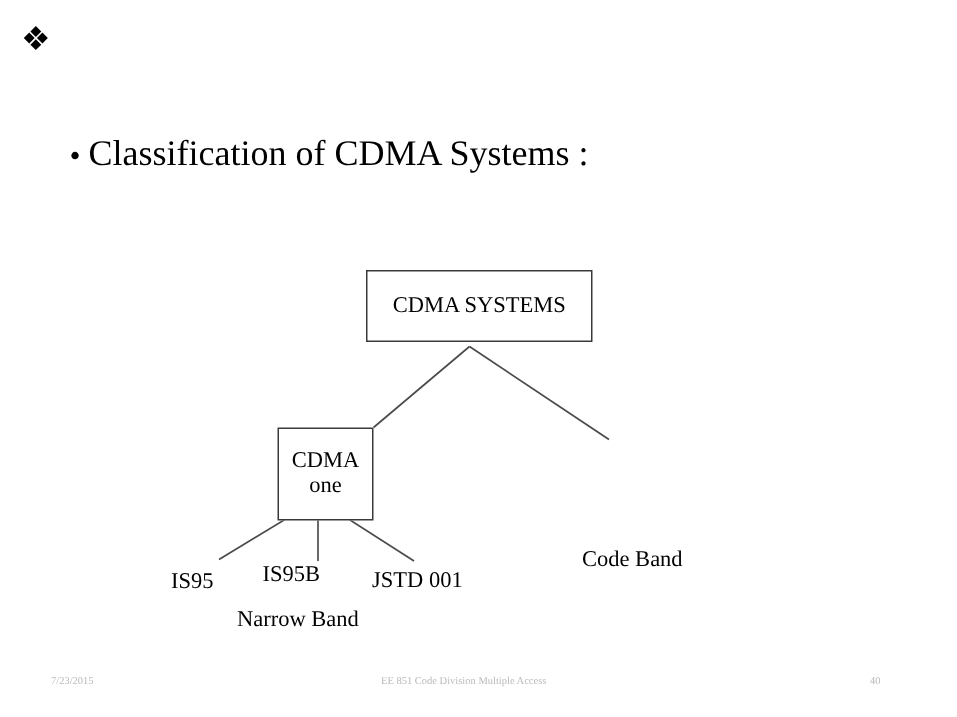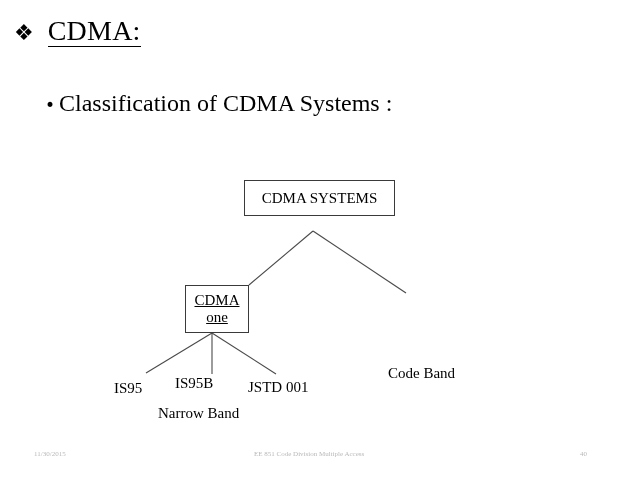--- a/index.html
+++ b/index.html
@@ -81,22 +81,22 @@
     border: 1.1px solid #3a3a3a;
     background: #ffffff;
     display: flex;
     align-items: center;
     justify-content: center;
     text-align: center;
     font-size: 15px;
     line-height: 1.12;
     box-sizing: border-box;
   }
-  .node-root { left: 244px; top: 180px; width: 151px; height: 36px; }
-  .node-one  { left: 185px; top: 285px; width: 64px;  height: 48px; text-decoration: underline; }
+  .node-root { left: 244px; top: 180px; width: 151px; height: 48px; }
+  .node-one  { left: 185px; top: 285px; width: 64px;  height: 62px; }
   .node-2000 { left: 406px; top: 292px; width: 61px;  height: 46px; }
 
   .leaf-label {
     position: absolute;
     font-size: 15px;
     line-height: 1;
     white-space: nowrap;
   }
   .leaf-is95  { left: 114px; top: 381px; }
   .leaf-is95b { left: 175px; top: 376px; }
@@ -119,21 +119,20 @@
   .footer-center { left: 254px; }
   .footer-page { left: 580px; }
 </style>
 </head>
 <body>
 
 <div id="slide">
 
   <div class="title-row">
     <span class="floret">❖</span>
-    <span class="title-text">CDMA:</span>
   </div>
 
   <div class="sub-row">
     <span class="dot">•</span>
     <span class="sub-text">Classification of CDMA Systems :</span>
   </div>
 
   <div id="diagram">
 
     <svg viewBox="0 0 638 478">
@@ -158,18 +157,18 @@
 
     <div class="leaf-label leaf-is95">IS95</div>
     <div class="leaf-label leaf-is95b">IS95B</div>
     <div class="leaf-label leaf-jstd">JSTD 001</div>
 
     <div class="leaf-label band-narrow">Narrow Band</div>
     <div class="leaf-label band-wide">Code Band</div>
   </div>
 
   <div class="footer">
-    <span class="footer-date">11/30/2015</span>
+    <span class="footer-date">7/23/2015</span>
     <span class="footer-center">EE 851 Code Division Multiple Access</span>
     <span class="footer-page">40</span>
   </div>
 
 </div>
 
 </body></html>

